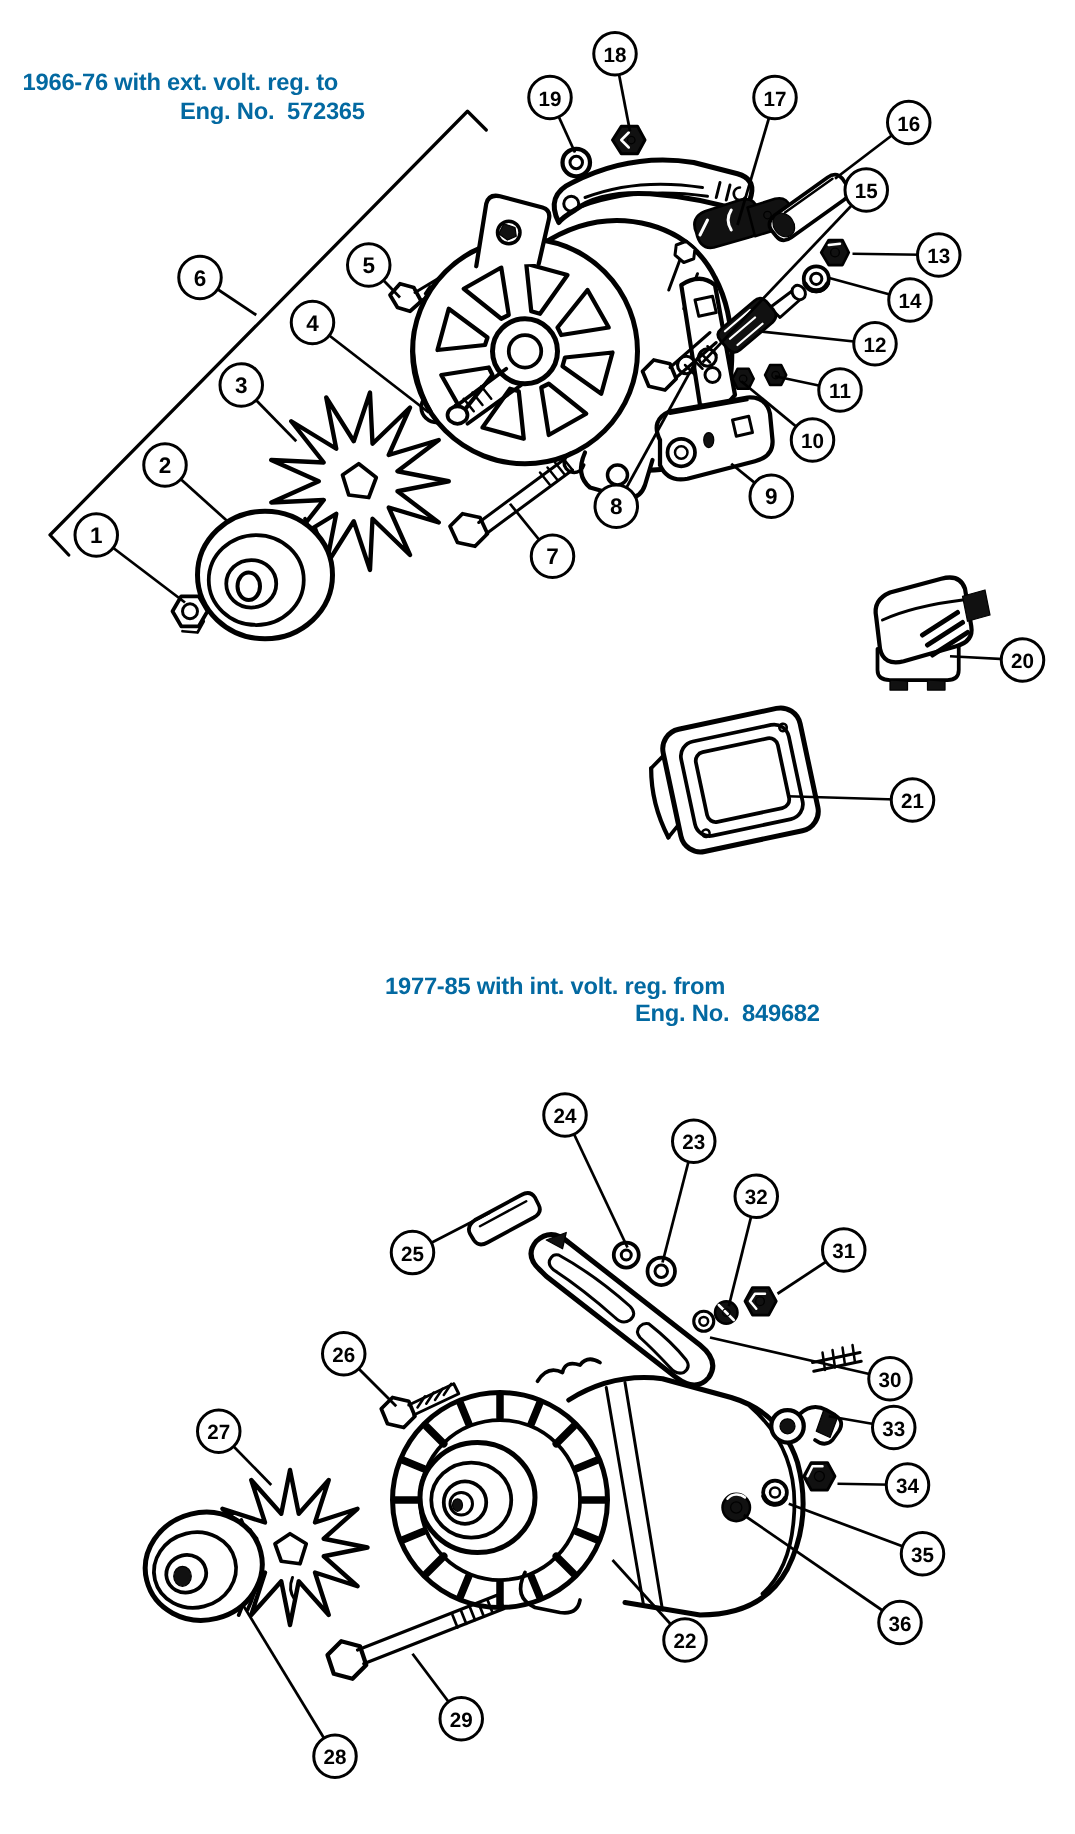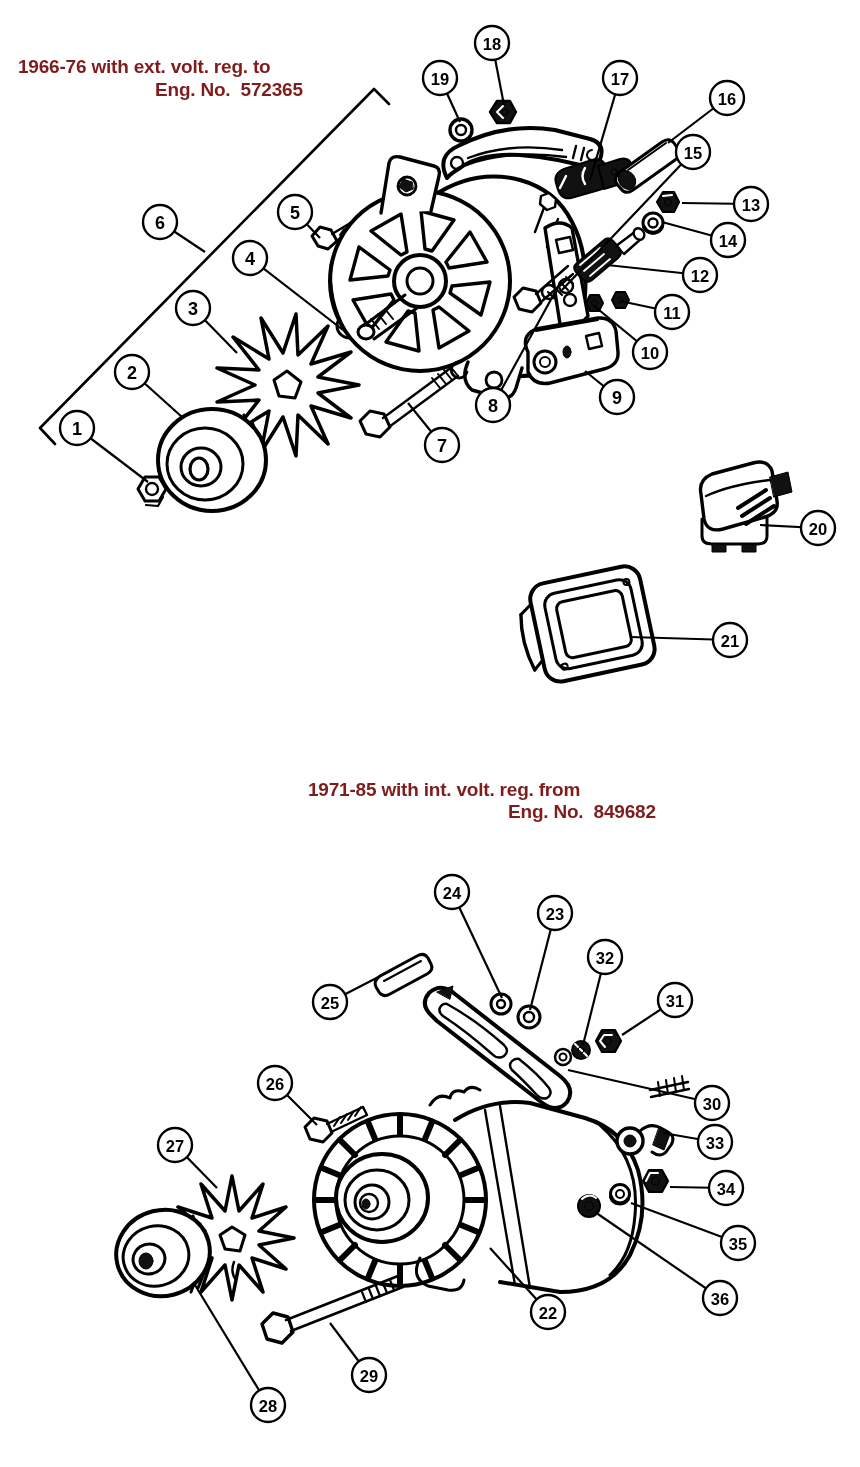--- a/index.html
+++ b/index.html
@@ -1,36 +1,36 @@
 <!DOCTYPE html>
 <html><head>
 <meta charset="utf-8">
 <style>
   html,body{margin:0;padding:0;background:#fff;}
   #page{position:relative;width:860px;height:1467px;background:#fff;overflow:hidden;
         font-family:"Liberation Sans",sans-serif;}
-  .title{position:absolute;font-weight:700;font-size:19px;color:#7f1d1d;white-space:pre;
+  .title{position:absolute;font-weight:700;font-size:19px;color:#0369a1;white-space:pre;
          letter-spacing:-0.2px;}
   #diagram-svg{position:absolute;left:0;top:0;}
   .art path,.art circle,.art ellipse,.art rect,.art line{stroke:#000;fill:none;
       stroke-linecap:round;stroke-linejoin:round;}
   .art .fw{fill:#fff;}
   .art .fd{fill:#111;stroke:#000;}
   .art .wl{stroke:#fff;}
   #balloon-layer text{font-family:"Liberation Sans",sans-serif;font-weight:700;fill:#000;stroke:none;}
 </style>
 </head>
 <body>
 
 <div id="page">
 
   <div class="title" style="left:18px;top:56px">1966-76 with ext. volt. reg. to</div>
-  <div class="title" style="left:155px;top:79px">Eng. No.  572365</div>
-
-  <div class="title" style="left:308px;top:779px">1971-85 with int. volt. reg. from</div>
+  <div class="title" style="left:144px;top:79px">Eng. No.  572365</div>
+
+  <div class="title" style="left:308px;top:779px">1977-85 with int. volt. reg. from</div>
   <div class="title" style="left:508px;top:801px">Eng. No.  849682</div>
 
   <svg id="diagram-svg" width="860" height="1467" viewBox="0 0 860 1467">
 
     <g class="art">
 
       <path d="M389 104 L374 89 L40 428 L55 444" stroke-width="2.6"></path>
 
       <g>
         <path class="fw" d="M166 489 L159 477 L145 477 L138 489 L145 501 L159 501 Z" stroke-width="3"></path>

